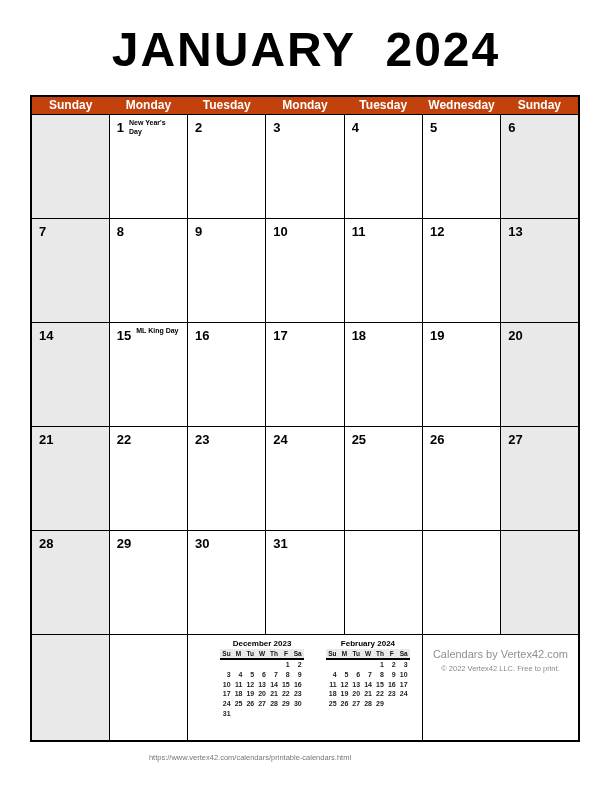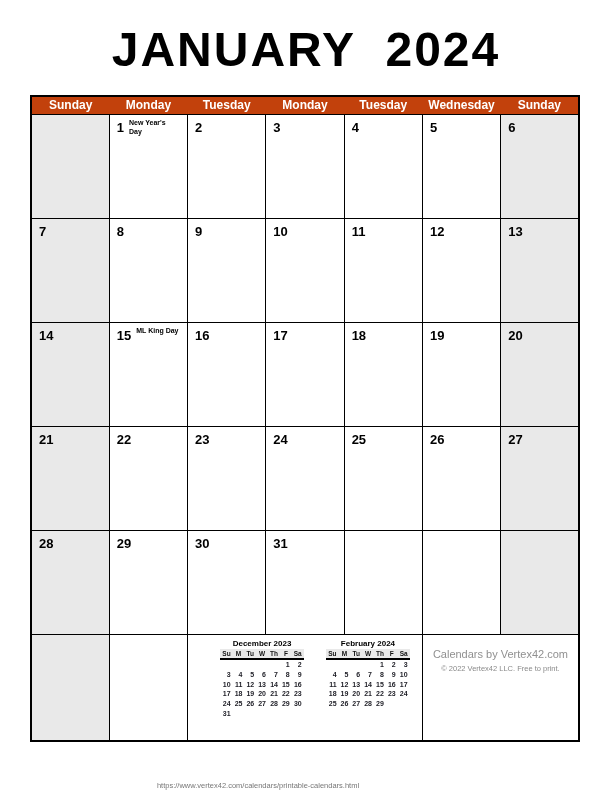--- a/index.html
+++ b/index.html
@@ -43,21 +43,21 @@
     font-size:6.5px;font-weight:bold;background:#e9e9e9;
     border-bottom:2px solid #000;padding:1px 2px;text-align:center;color:#111;
   }
   .mini td{
     font-size:7px;font-weight:bold;text-align:right;
     padding:1px 2px 0;color:#1c1c24;line-height:1.25;
   }
   td.credits-cell{text-align:center;vertical-align:top;padding:13px 2px 12px;}
   .credit1{font-size:11px;color:#909090;line-height:1.2;}
   .credit2{font-size:7.5px;color:#8a8a8a;margin-top:3px;}
-  .footer{position:absolute;top:774px;left:0;width:500px;text-align:center;margin-left:8px;}
+  .footer{position:absolute;top:746px;left:0;width:500px;text-align:center;}
   .footer a{font-size:7.5px;color:#777;text-decoration:none;}
 </style>
 </head>
 <body>
 
 <h1 class="page-title">JANUARY 2024</h1>
 
 <table class="cal">
   <thead>
     <tr class="hdr">

